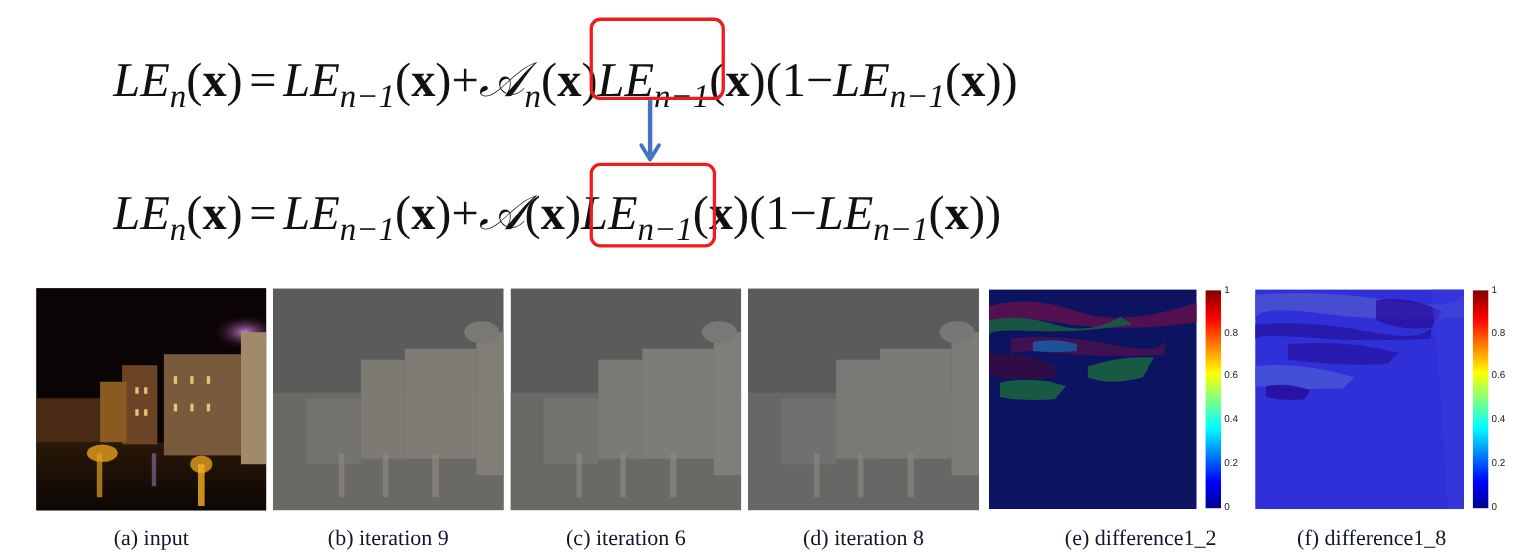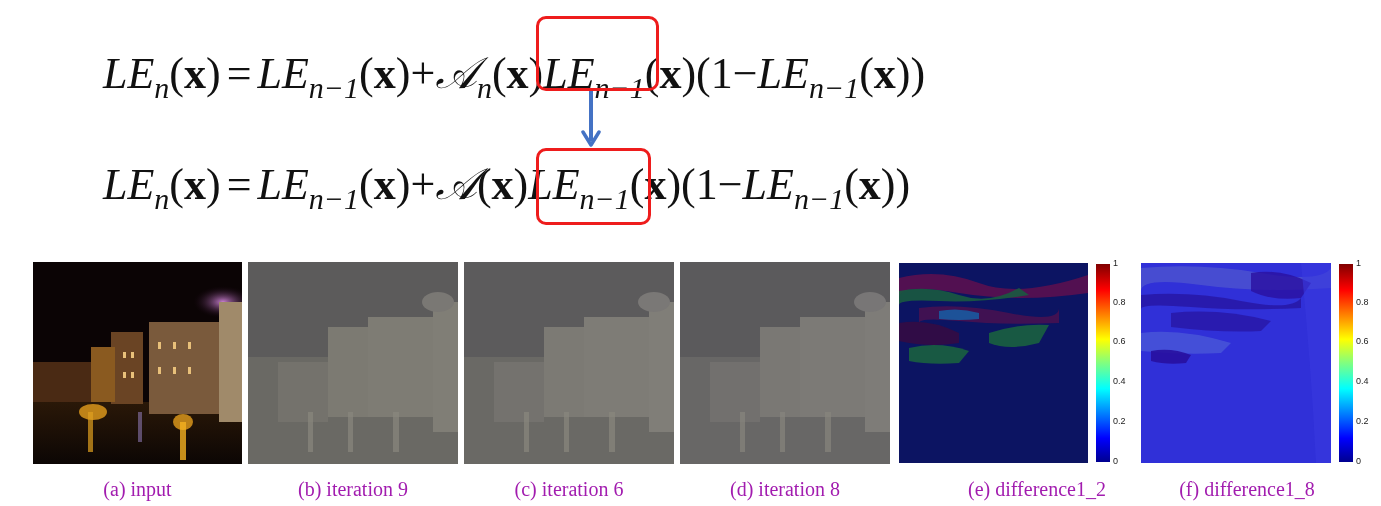--- a/index.html
+++ b/index.html
@@ -7,29 +7,29 @@
          font-family:"DejaVu Serif", serif; color:#111; }
   .eq { position:absolute; left:103px; white-space:nowrap;
         font-family:"Liberation Serif","DejaVu Serif", serif;
         font-size:44px; line-height:1; letter-spacing:0px; }
   .eq i { font-style:italic; }
   .eq b { font-weight:bold; font-style:normal; }
   .eq sub { font-size:30px; vertical-align:-10px; font-style:italic; line-height:0; }
   .eq .cal { font-family:"DejaVu Serif", serif; font-style:italic; }
   .eq .op { padding:0 6px; }
   #eq1 { top:30px;margin-top:21px; }
-  #eq2 { top:162px;text-align:center; }
+  #eq2 { top:172px;text-align:center; }
   .hl-box { position:absolute; border:3.5px solid #ee1c1c; border-radius:10px; box-sizing:border-box; }
   #box1 { left:536px; top:16px; width:123px; height:75px; }
   #box2 { left:536px; top:148px; width:115px; height:77px; }
   .arrow { position:absolute; left:589px; top:91px; width:4px; height:50px; background:#4472c4; }
   .arrowhead { position:absolute; left:581px; top:128px; width:20px; height:20px; }
   .panel { position:absolute; top:262px; height:202px; overflow:hidden; }
   .caption { position:absolute; top:478px; font-family:"Liberation Serif","DejaVu Serif",serif;
-             font-size:20px; text-align:center; white-space:nowrap; color:#a21caf; }
+             font-size:20px; text-align:center; white-space:nowrap; color:#0f172a; }
   .cbar { position:absolute; top:264px; width:14px; height:198px;
           background:linear-gradient(to top,#00008f 0%,#0000ff 12%,#00ffff 37%,#80ff80 50%,#ffff00 62%,#ff0000 87%,#800000 100%); }
   .tick { position:absolute; font-family:"Liberation Sans","DejaVu Sans",sans-serif; font-size:9px; color:#222; }
 </style>
 </head>
 <body>
 
 <div id="eq1" class="eq">
   <i>LE</i><sub>n</sub>(<b>x</b>)<span class="op">=</span><i>LE</i><sub>n−1</sub>(<b>x</b>)<span>+</span><span class="cal">𝒜</span><sub>n</sub>(<b>x</b>)<i>LE</i><sub>n−1</sub>(<b>x</b>)(<span>1</span><span>−</span><i>LE</i><sub>n−1</sub>(<b>x</b>))
 </div>

